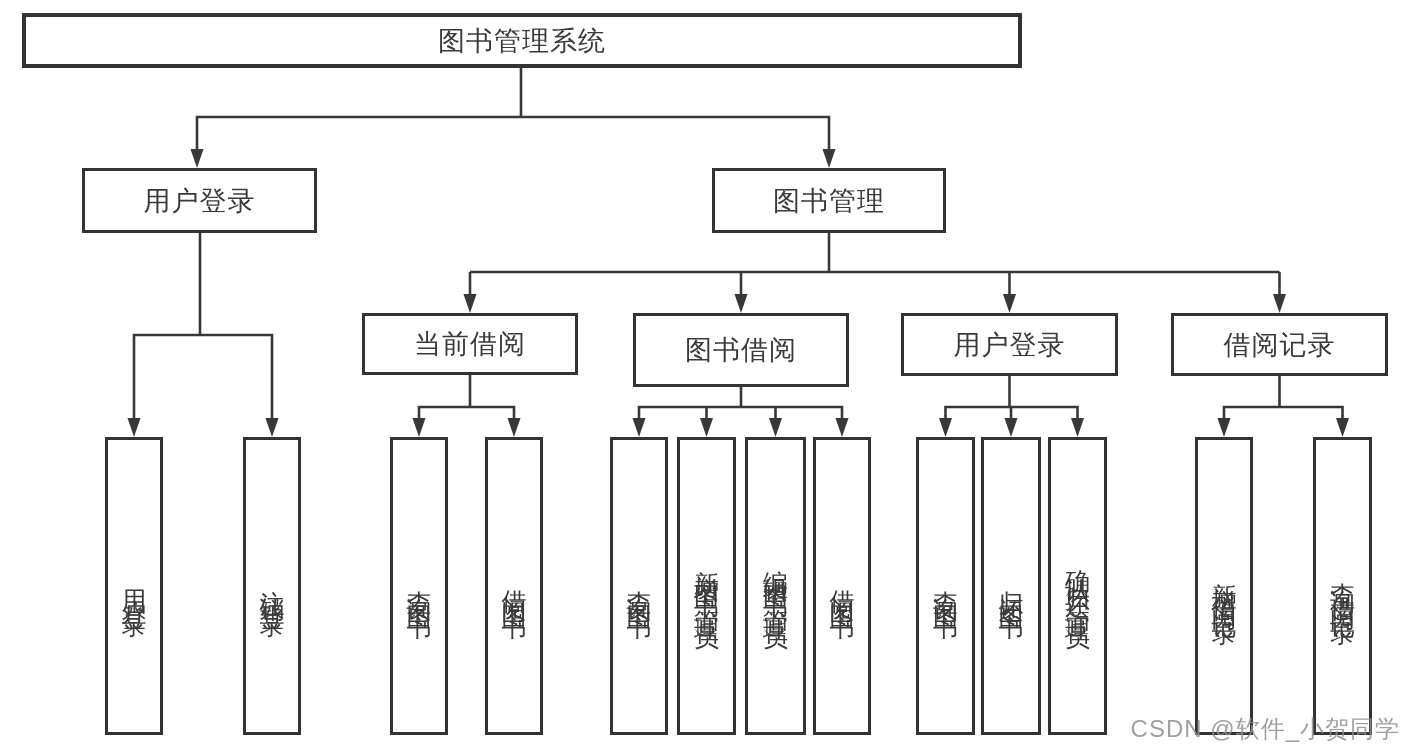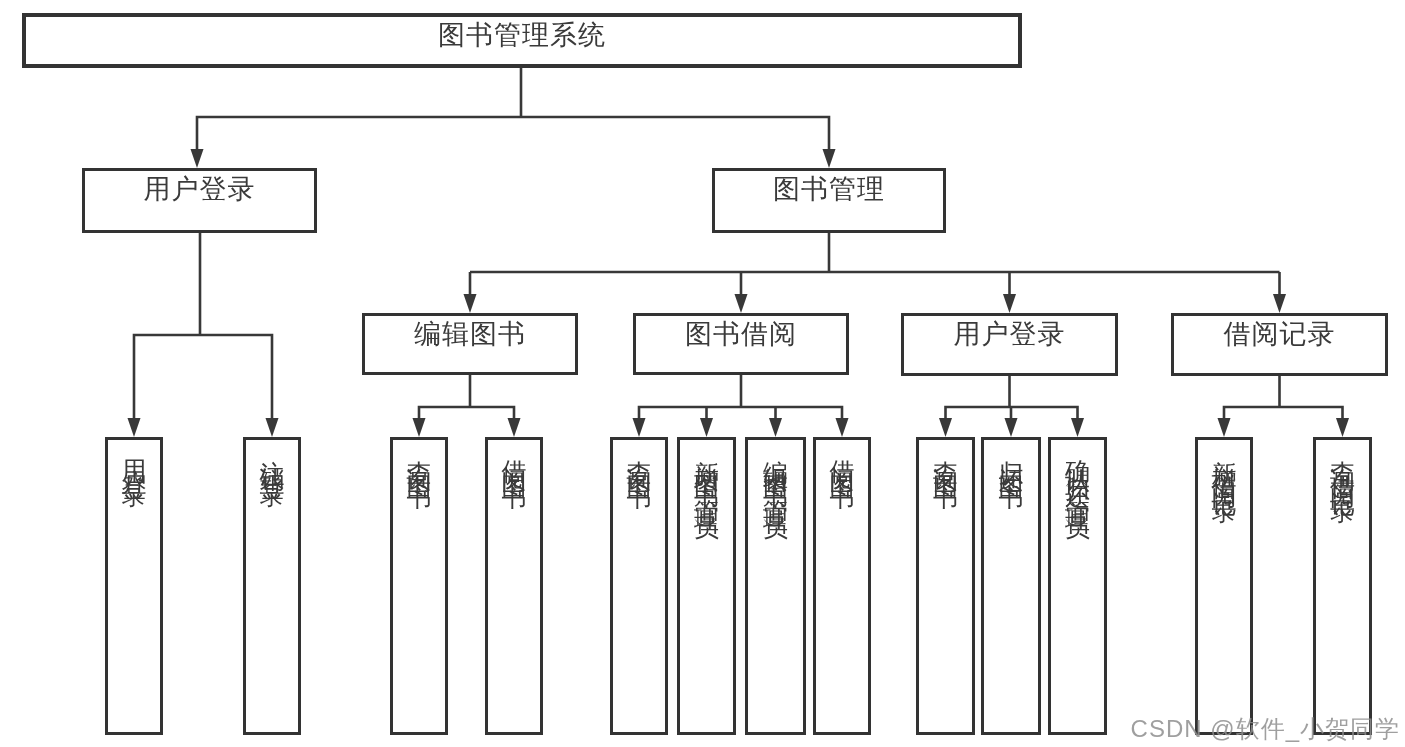--- a/index.html
+++ b/index.html
@@ -9,21 +9,21 @@
     background:#ffffff;
     overflow:hidden;
     font-family:"Liberation Sans", sans-serif;
   }
   .wires{position:absolute;left:0;top:0;width:1405px;height:747px;}
   .node{
     position:absolute;
     box-sizing:border-box;
     background:#ffffff;
     border:3px solid #333333;
-    display:flex;align-items:flex-start;justify-content:center;
+    display:flex;align-items:center;justify-content:center;
     color:#3a3a3a;
   }
   .node.root{border-width:4px;}
   .node.h span{
     font-size:27px;
     letter-spacing:1px;
     white-space:nowrap;
     color:#3a3a3a;
   }
   .node.v span{
@@ -111,23 +111,23 @@
   </div>
 
   <div class="node h" style="left:82px;top:168px;width:235px;height:65px">
     <span>用户登录</span>
   </div>
   <div class="node h" style="left:712px;top:168px;width:234px;height:65px">
     <span>图书管理</span>
   </div>
 
   <div class="node h" style="left:362px;top:313px;width:216px;height:62px">
-    <span>编辑图书</span>
+    <span>当前借阅</span>
   </div>
-  <div class="node h" style="left:633px;top:313px;width:216px;height:62px">
+  <div class="node h" style="left:633px;top:313px;width:216px;height:74px">
     <span>图书借阅</span>
   </div>
   <div class="node h" style="left:901px;top:313px;width:217px;height:63px">
     <span>用户登录</span>
   </div>
   <div class="node h" style="left:1171px;top:313px;width:217px;height:63px">
     <span>借阅记录</span>
   </div>
 
   <div class="node v" style="left:105px;top:437px;width:58px;height:298px">

